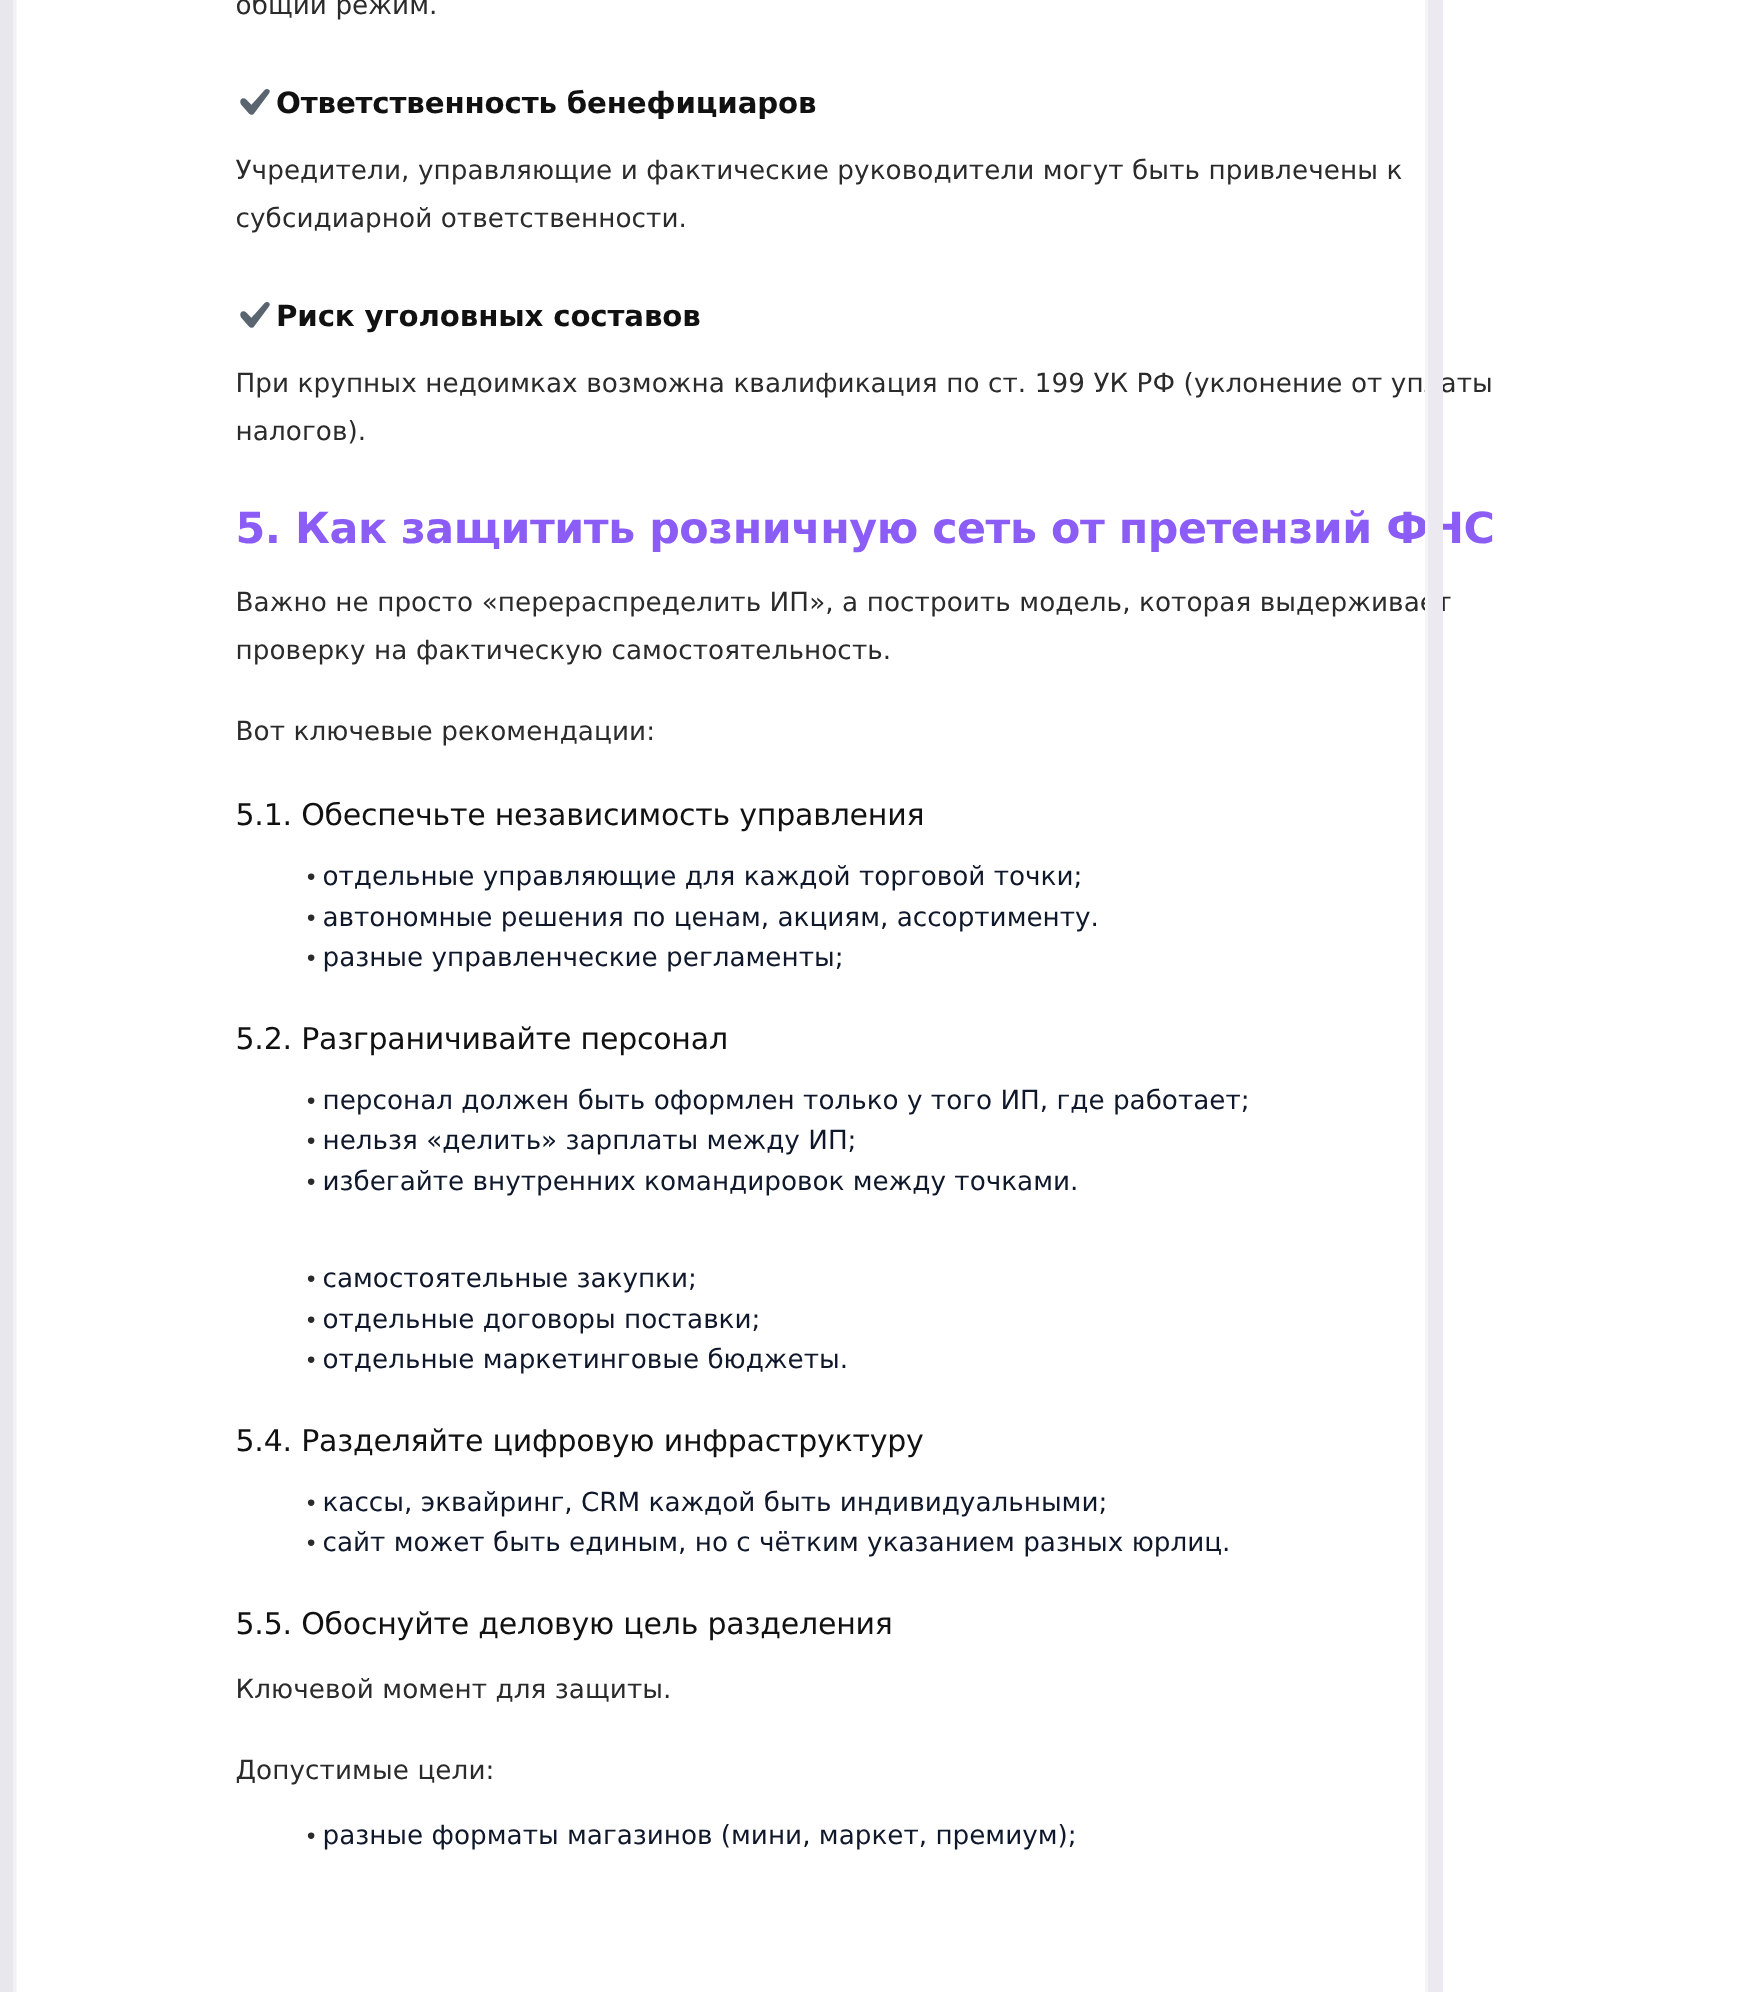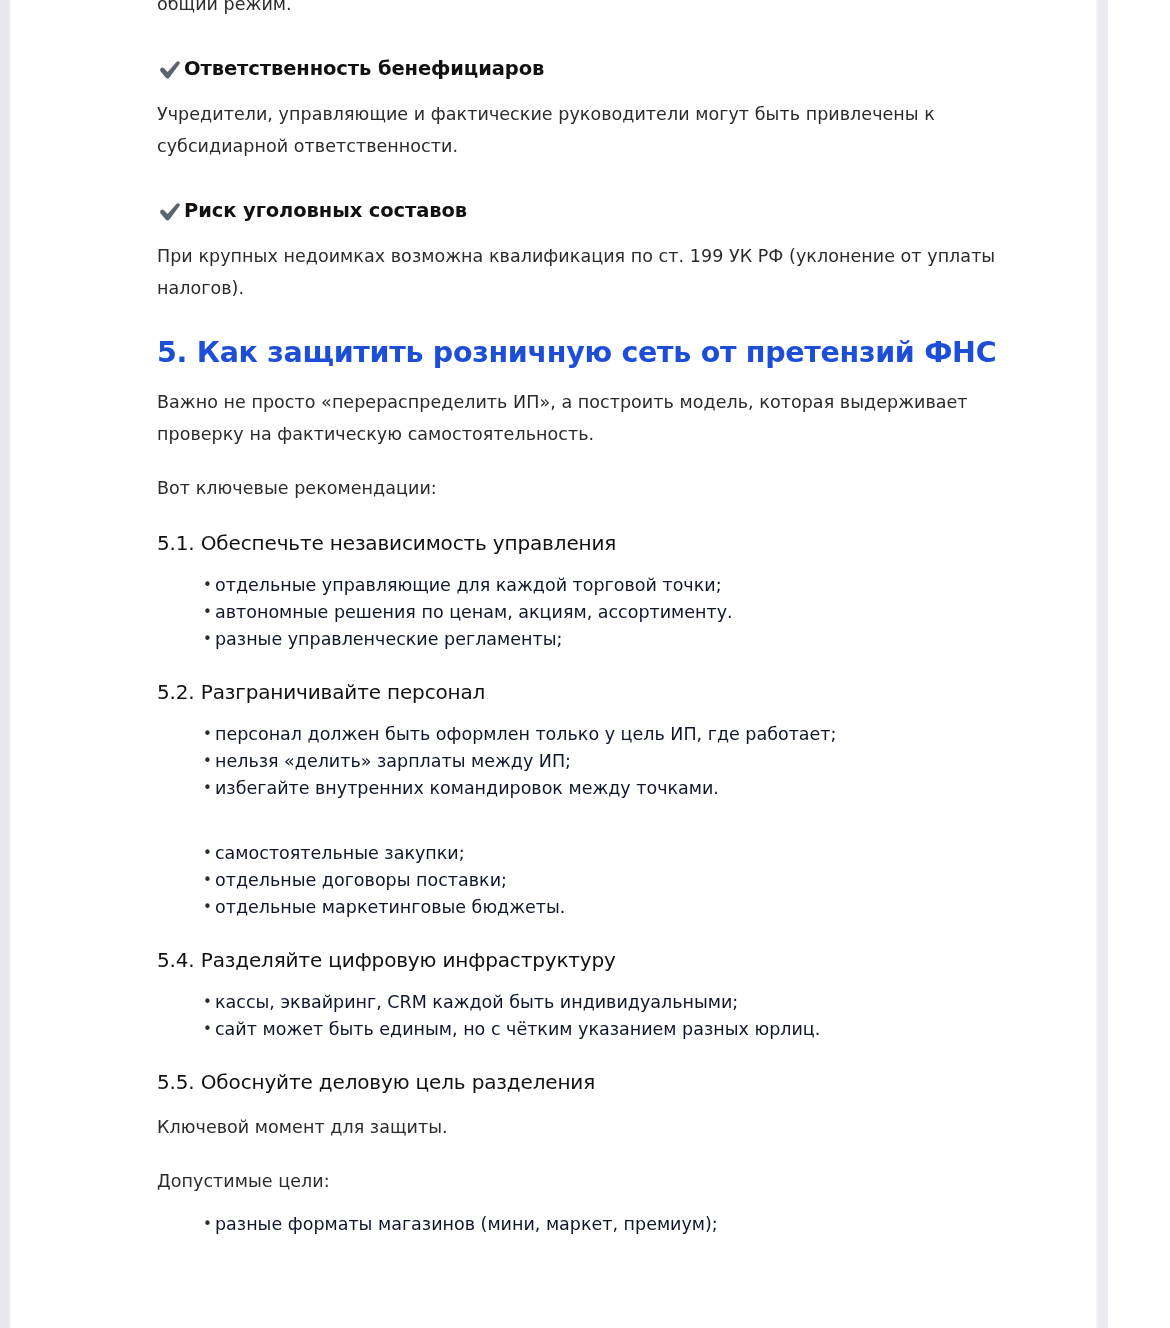--- a/index.html
+++ b/index.html
@@ -37,21 +37,21 @@
   .rail-right-edge {
     position: absolute;
     top: 0; bottom: 0; right: 10px; width: 2px;
     background: #f5f4f7;
     z-index: 5;
   }
 
   .page {
     position: absolute;
     left: 0; top: 0;
-    width: 1108px;
+    width: 962px;
     height: 1328px;
     background: #ffffff;
     border-radius: 18px;
   }
 
   .content {
     position: absolute;
     left: 157px;
     top: -12px;
     width: 860px;
@@ -67,40 +67,40 @@
     letter-spacing: 0.05px;
   }
 
   h3.check-head {
     margin: 0;
     font-size: 19.5px;
     line-height: 30px;
     font-weight: 700;
     color: #111111;
     display: flex;
-    align-items: center;
+    align-items: flex-start;
     letter-spacing: -0.1px;
   }
   h3.check-head .check-icon {
     display: inline-block;
     width: 26px;
     height: 26px;
     margin-right: 1px;
     flex: 0 0 auto;
     position: relative;
     top: 1px;
   }
   h3.check-head .check-icon svg { display: block; }
 
   h2.section-head {
     margin: 0;
     font-size: 28.5px;
     line-height: 38px;
     font-weight: 700;
-    color: #1d4ed8;
+    color: #8b5cf6;
     letter-spacing: -0.3px;
   }
 
   h4.sub-head {
     margin: 0;
     font-size: 20px;
     line-height: 30px;
     font-weight: 400;
     color: #111111;
     letter-spacing: -0.15px;
@@ -174,21 +174,21 @@
       <div style="height: 14px;"></div>
       <ul class="bullets">
         <li>отдельные управляющие для каждой торговой точки;</li>
         <li>автономные решения по ценам, акциям, ассортименту.</li>
         <li>разные управленческие регламенты;</li>
       </ul>
       <div style="height: 24px;"></div>
       <h4 class="sub-head">5.2. Разграничивайте персонал</h4>
       <div style="height: 14px;"></div>
       <ul class="bullets">
-        <li>персонал должен быть оформлен только у цель ИП, где работает;</li>
+        <li>персонал должен быть оформлен только у того ИП, где работает;</li>
         <li>нельзя «делить» зарплаты между ИП;</li>
         <li>избегайте внутренних командировок между точками.</li>
       </ul>
       <div style="height: 24px;"></div>
       <div style="height: 14px;"></div>
       <ul class="bullets">
         <li>самостоятельные закупки;</li>
         <li>отдельные договоры поставки;</li>
         <li>отдельные маркетинговые бюджеты.</li>
       </ul>

